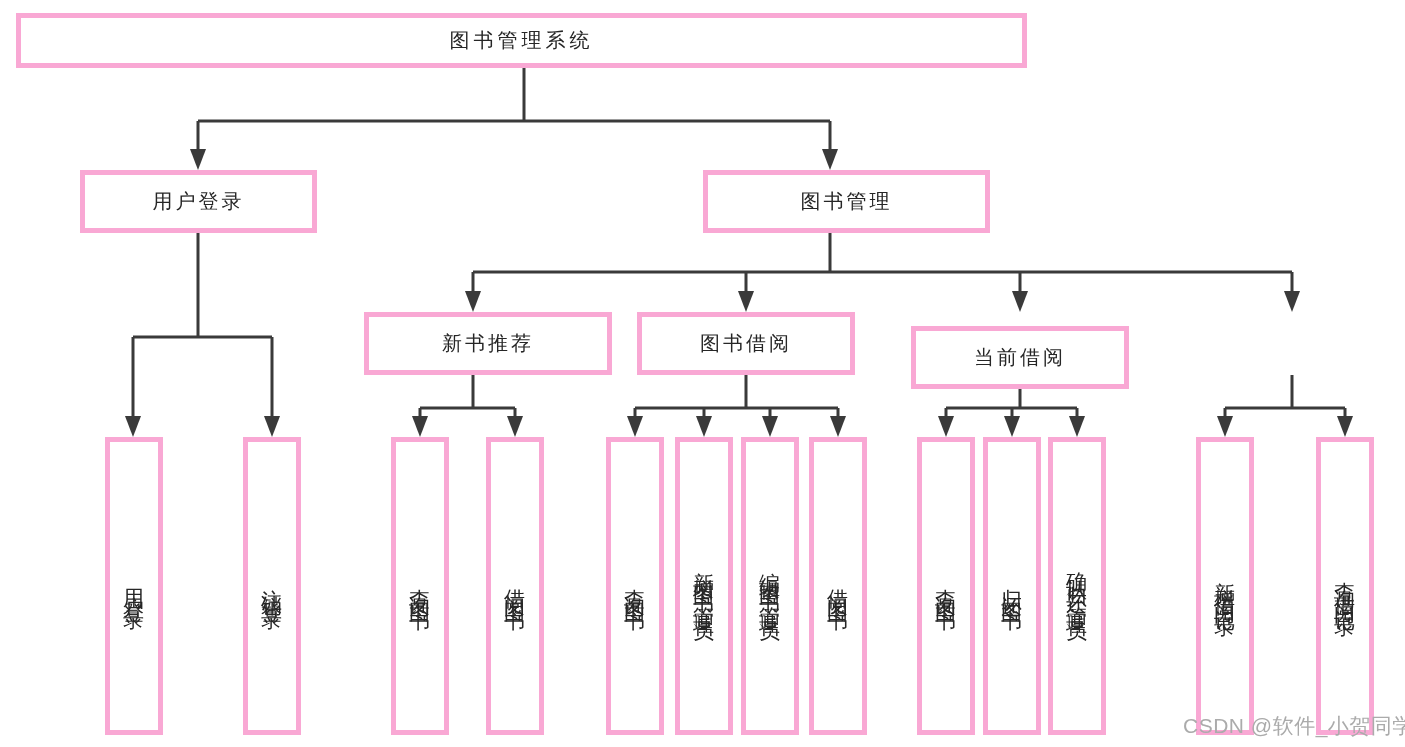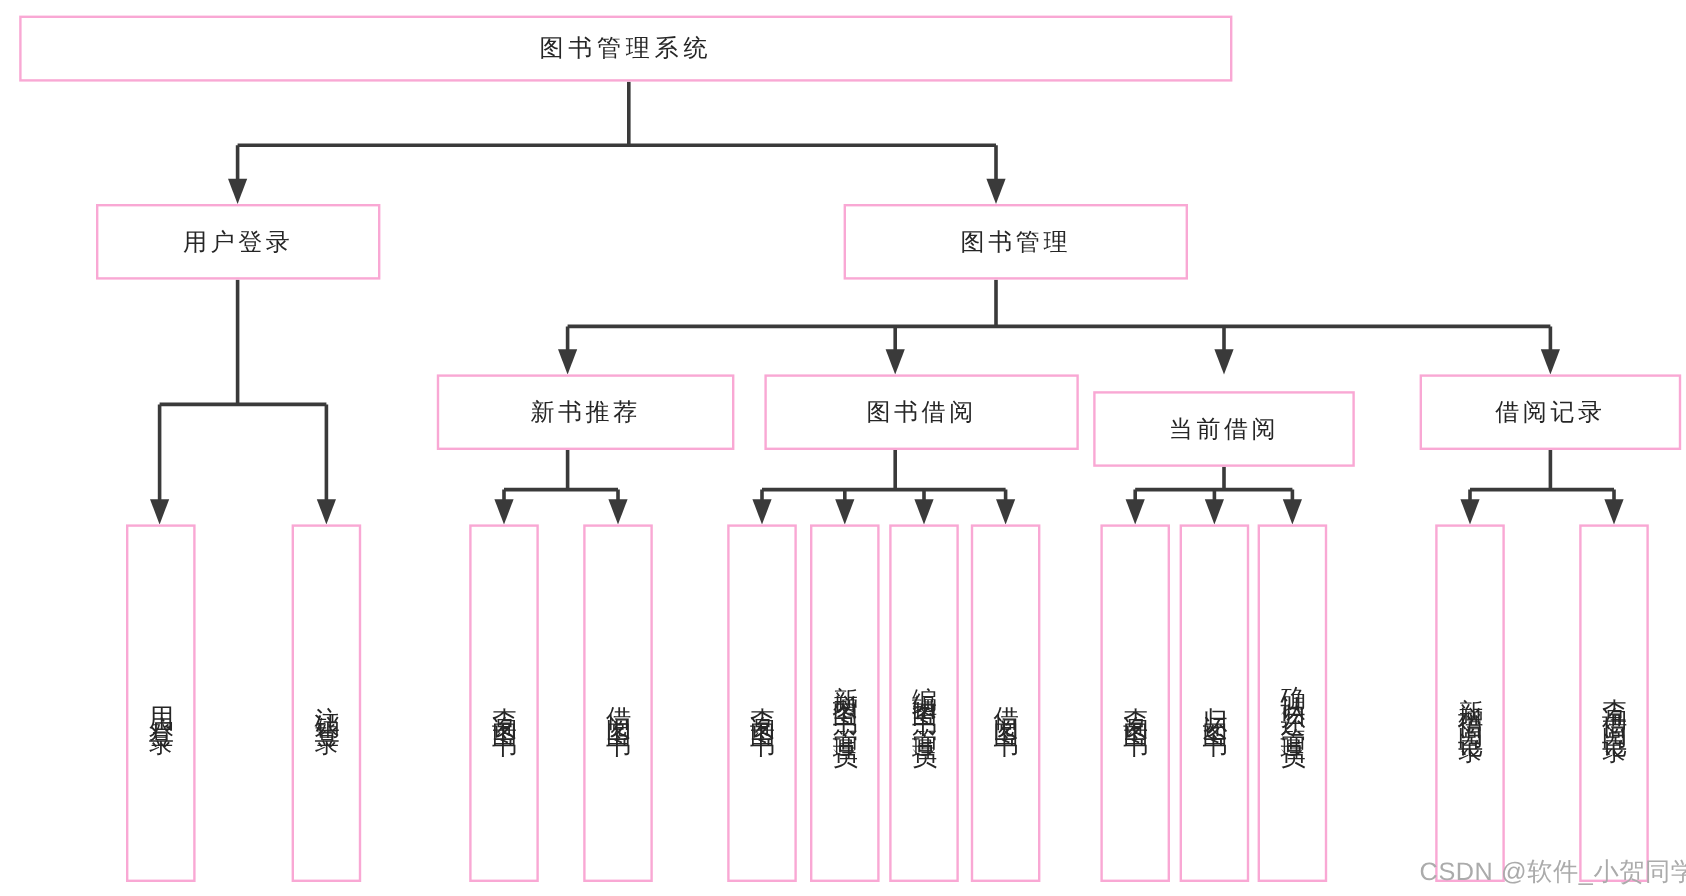--- a/index.html
+++ b/index.html
@@ -5,21 +5,21 @@
   html,body{margin:0;padding:0;}
   body{
     width:1405px;height:747px;position:relative;overflow:hidden;
     background:#ffffff;
     font-family:"Liberation Sans","DejaVu Sans",sans-serif;
   }
   #diagram{position:absolute;left:0;top:0;width:1405px;height:747px;}
   svg.connectors{position:absolute;left:0;top:0;z-index:1;}
   .box{
     position:absolute;box-sizing:border-box;z-index:2;
-    border:2px solid #f9a8d4;background:#ffffff;
+    border:5px solid #f9a8d4;background:#ffffff;
     display:flex;align-items:center;justify-content:center;
     color:#262626;
   }
   .root{height:55px;font-size:20px;letter-spacing:4px;}
   .hbox{height:63px;font-size:20px;letter-spacing:3px;}
   .vbox{width:58px;height:298px;}
   .vtext{
     writing-mode:vertical-rl;text-orientation:mixed;
     font-size:21px;letter-spacing:7px;line-height:1;
     white-space:nowrap;
@@ -66,23 +66,22 @@
       <polygon points="1337,416 1353,416 1345,437"></polygon>
     </g>
   </svg>
 
   <div class="box root" style="left:16px;top:13px;width:1011px;">图书管理系统</div>
 
   <div class="box hbox" style="left:80px;top:170px;width:237px;">用户登录</div>
   <div class="box hbox" style="left:683px;top:170px;width:287px;margin-left:20px;">图书管理</div>
 
   <div class="box hbox" style="left:364px;top:312px;width:248px;">新书推荐</div>
-  <div class="box hbox" style="left:637px;top:312px;width:262px;">图书借阅</div>
+  <div class="box hbox" style="left:637px;top:312px;width:218px;">图书借阅</div>
   <div class="box hbox" style="left:911px;top:312px;width:218px;margin-top:14px;">当前借阅</div>
-  <div class="box hbox" style="left:1183px;top:312px;width:218px;">借阅记录</div>
 
   <div class="box vbox" style="left:105px;top:437px;">
     <span class="vtext">用户登录</span>
   </div>
   <div class="box vbox" style="left:243px;top:437px;">
     <span class="vtext">注销登录</span>
   </div>
 
   <div class="box vbox" style="left:391px;top:437px;">
     <span class="vtext">查询图书</span>

